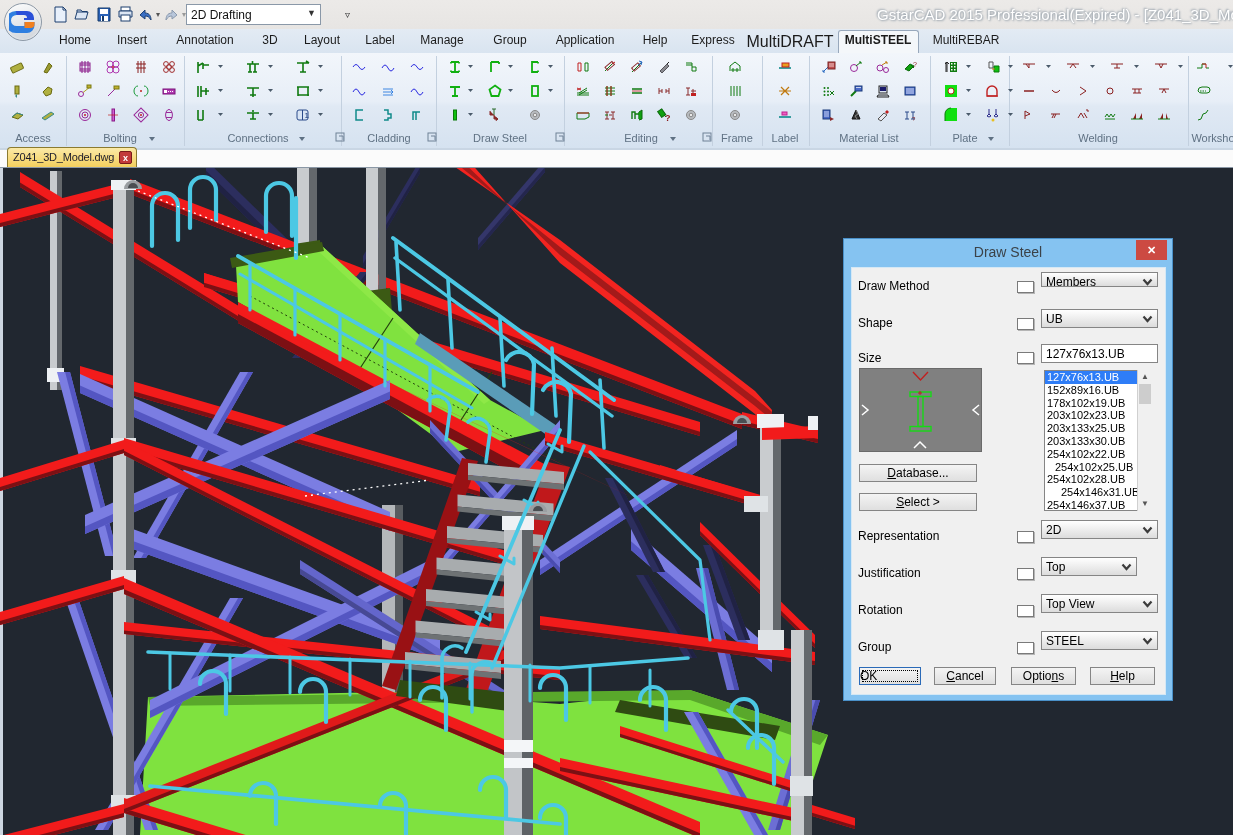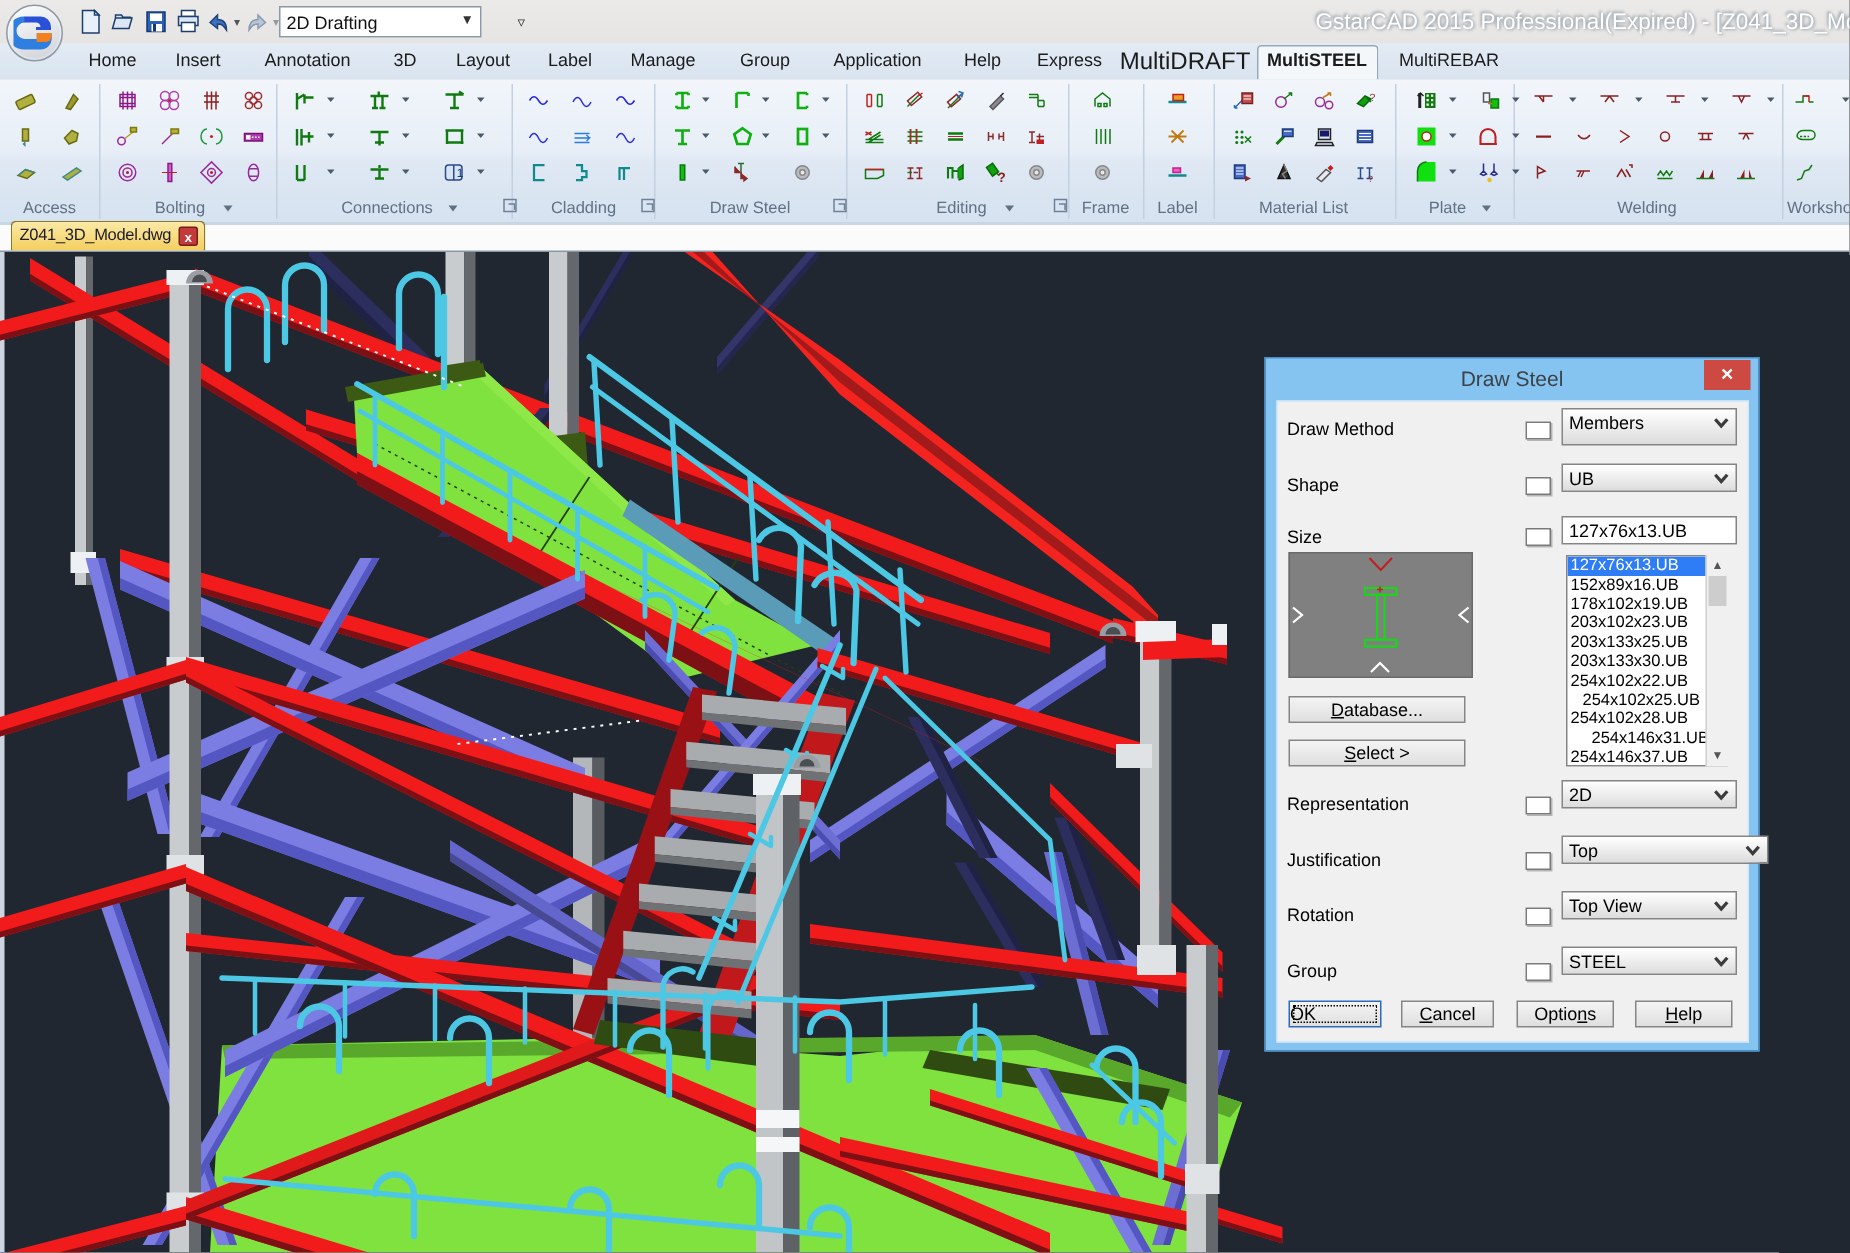--- a/index.html
+++ b/index.html
@@ -787,21 +787,21 @@
     <path d="M305 496 L430 480" stroke="#fff" stroke-width="1.3" stroke-dasharray="2 4" fill="none"></path>
 </svg>
 <div class="abs" style="left:843px;top:238px;width:330px;height:463px;background:#85c3f1;border:1px solid #4a90c8;z-index:20">
  <div class="abs" style="left:0;top:0;width:100%;height:28px;text-align:center;font-size:14px;color:#3b4248;line-height:26px">Draw Steel</div>
  <div class="abs" style="left:292px;top:1px;width:31px;height:20px;background:#cc4a42;color:#fff;text-align:center;font-size:11px;font-weight:bold;line-height:20px">✕</div>
  <div class="abs" style="left:7px;top:28px;width:315px;height:428px;background:#f0f0f0;border:1px solid #d5e8f5"></div>
 </div>
 <div class="abs" style="left:843px;top:238px;width:330px;height:463px;z-index:21">
  <div class="abs" style="left:15px;top:41px;font-size:12px;color:#000">Draw Method</div>
     <div class="abs" style="left:174px;top:43px;width:17px;height:12px;background:#fff;border:1px solid #7a7a7a;box-shadow:1px 1px 0 #b5b5b5"></div>
-    <div class="abs" style="left:198px;top:34px;width:117px;height:25px;background:linear-gradient(#fff,#dcdcdc);border:1px solid #858585;font-size:12px;color:#000;padding:2px 4px">Members<svg style="position:absolute;right:4px;top:5px" width="11" height="9" viewBox="0 0 11 9">
+    <div class="abs" style="left:198px;top:34px;width:117px;height:15px;background:linear-gradient(#fff,#dcdcdc);border:1px solid #858585;font-size:12px;color:#000;padding:2px 4px">Members<svg style="position:absolute;right:4px;top:5px" width="11" height="9" viewBox="0 0 11 9">
         <path d="M1.5 1.5 L5.5 6 L9.5 1.5" stroke="#3c3c3c" stroke-width="2.2" fill="none"></path>
       </svg></div>
  <div class="abs" style="left:15px;top:78px;font-size:12px;color:#000">Shape</div>
     <div class="abs" style="left:174px;top:80px;width:17px;height:12px;background:#fff;border:1px solid #7a7a7a;box-shadow:1px 1px 0 #b5b5b5"></div>
     <div class="abs" style="left:198px;top:71px;width:117px;height:19px;background:linear-gradient(#fff,#dcdcdc);border:1px solid #858585;font-size:12px;color:#000;padding:2px 4px">UB<svg style="position:absolute;right:4px;top:5px" width="11" height="9" viewBox="0 0 11 9">
         <path d="M1.5 1.5 L5.5 6 L9.5 1.5" stroke="#3c3c3c" stroke-width="2.2" fill="none"></path>
       </svg></div>
  <div class="abs" style="left:15px;top:113px;font-size:12px;color:#000">Size</div>
     <div class="abs" style="left:174px;top:114px;width:17px;height:12px;background:#fff;border:1px solid #7a7a7a;box-shadow:1px 1px 0 #b5b5b5"></div>
  <div class="abs" style="left:198px;top:106px;width:117px;height:19px;background:#fff;border:1px solid #858585;font-size:12px;padding:2px 4px">127x76x13.UB</div>
@@ -839,21 +839,21 @@
    <div style="height:20px;background:#cdcdcd;margin:0 1px"></div>
    <div style="position:absolute;bottom:0;width:100%;height:14px;text-align:center;font-size:8px;color:#555;line-height:14px">▼</div>
  </div>
  <div class="abs" style="left:15px;top:291px;font-size:12px;color:#000">Representation</div>
     <div class="abs" style="left:174px;top:293px;width:17px;height:12px;background:#fff;border:1px solid #7a7a7a;box-shadow:1px 1px 0 #b5b5b5"></div>
     <div class="abs" style="left:198px;top:282px;width:117px;height:19px;background:linear-gradient(#fff,#dcdcdc);border:1px solid #858585;font-size:12px;color:#000;padding:2px 4px">2D<svg style="position:absolute;right:4px;top:5px" width="11" height="9" viewBox="0 0 11 9">
         <path d="M1.5 1.5 L5.5 6 L9.5 1.5" stroke="#3c3c3c" stroke-width="2.2" fill="none"></path>
       </svg></div>
  <div class="abs" style="left:15px;top:328px;font-size:12px;color:#000">Justification</div>
     <div class="abs" style="left:174px;top:330px;width:17px;height:12px;background:#fff;border:1px solid #7a7a7a;box-shadow:1px 1px 0 #b5b5b5"></div>
-    <div class="abs" style="left:198px;top:319px;width:138px;height:19px;background:linear-gradient(#fff,#dcdcdc);border:1px solid #858585;font-size:12px;color:#000;padding:2px 4px">Top<svg style="position:absolute;right:4px;top:5px" width="11" height="9" viewBox="0 0 11 9">
+    <div class="abs" style="left:198px;top:319px;width:96px;height:19px;background:linear-gradient(#fff,#dcdcdc);border:1px solid #858585;font-size:12px;color:#000;padding:2px 4px">Top<svg style="position:absolute;right:4px;top:5px" width="11" height="9" viewBox="0 0 11 9">
         <path d="M1.5 1.5 L5.5 6 L9.5 1.5" stroke="#3c3c3c" stroke-width="2.2" fill="none"></path>
       </svg></div>
  <div class="abs" style="left:15px;top:365px;font-size:12px;color:#000">Rotation</div>
     <div class="abs" style="left:174px;top:367px;width:17px;height:12px;background:#fff;border:1px solid #7a7a7a;box-shadow:1px 1px 0 #b5b5b5"></div>
     <div class="abs" style="left:198px;top:356px;width:117px;height:19px;background:linear-gradient(#fff,#dcdcdc);border:1px solid #858585;font-size:12px;color:#000;padding:2px 4px">Top View<svg style="position:absolute;right:4px;top:5px" width="11" height="9" viewBox="0 0 11 9">
         <path d="M1.5 1.5 L5.5 6 L9.5 1.5" stroke="#3c3c3c" stroke-width="2.2" fill="none"></path>
       </svg></div>
  <div class="abs" style="left:15px;top:402px;font-size:12px;color:#000">Group</div>
     <div class="abs" style="left:174px;top:404px;width:17px;height:12px;background:#fff;border:1px solid #7a7a7a;box-shadow:1px 1px 0 #b5b5b5"></div>
     <div class="abs" style="left:198px;top:393px;width:117px;height:19px;background:linear-gradient(#fff,#dcdcdc);border:1px solid #858585;font-size:12px;color:#000;padding:2px 4px">STEEL<svg style="position:absolute;right:4px;top:5px" width="11" height="9" viewBox="0 0 11 9">

